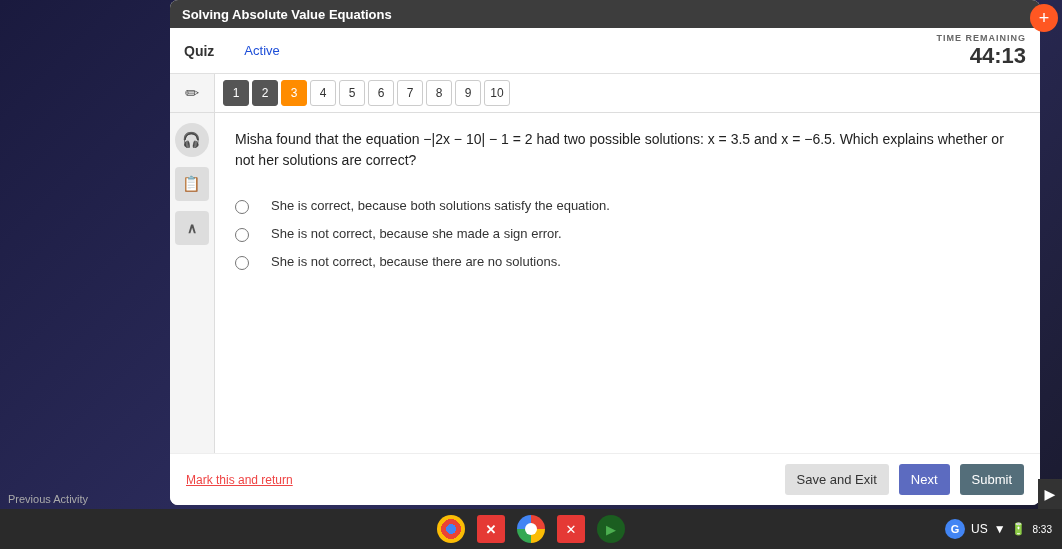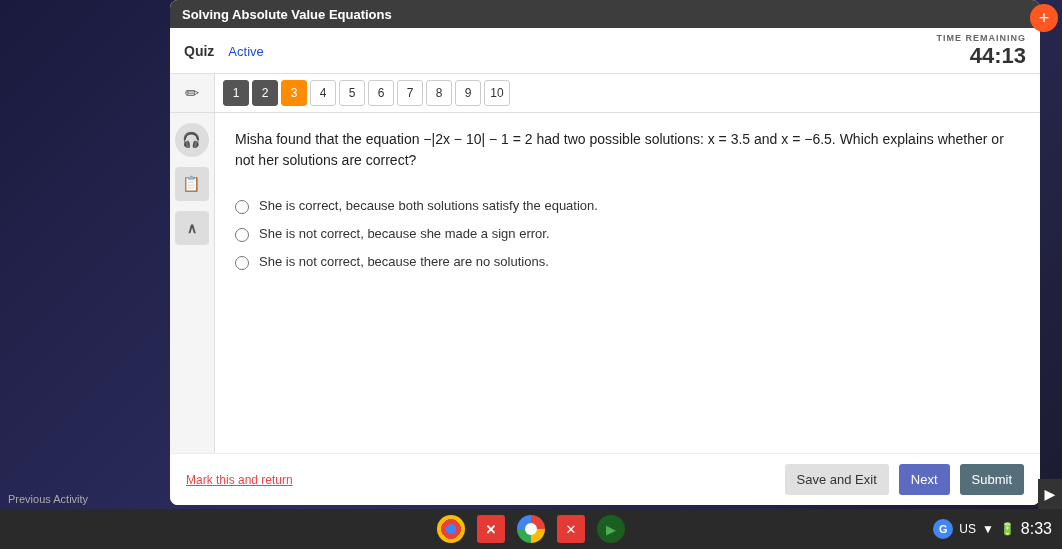--- a/index.html
+++ b/index.html
@@ -142,21 +142,21 @@
 
     .answer-options {
       display: flex;
       flex-direction: column;
       gap: 12px;
     }
 
     .answer-option {
       display: flex;
       align-items: flex-start;
-      gap: 10px;
+      gap: 22px;
       font-size: 13px;
       color: #333;
       cursor: pointer;
     }
 
     .answer-option input[type="radio"] {
       margin-top: 2px;
       cursor: pointer;
       width: 14px;
       height: 14px;
@@ -293,21 +293,21 @@
     <span>+</span>
   </div>
 
   <div class="quiz-window">
 
     <div class="title-bar">
       <span>Solving Absolute Value Equations</span>
     </div>
 
     <div style="display:flex; align-items:center; justify-content:space-between; padding:5px 14px 4px 14px; background:#fff; border-bottom:1px solid #e0e0e0;">
-      <div style="display:flex; align-items:center; gap:14px;">
+      <div style="display:flex; align-items:flex-start; gap:30px;">
         <span style="font-size:14px; font-weight:bold; color:#333;">Quiz</span>
         <span style="font-size:13px; color:#1d4ed8;">Active</span>
       </div>
       <div style="text-align:right;">
         <div style="font-size:9px; color:#666; letter-spacing:1px; font-weight:bold;">TIME REMAINING</div>
         <div style="font-size:22px; font-weight:bold; color:#333;">44:13</div>
       </div>
     </div>
 
     <div style="display:flex; align-items:stretch; border-bottom:1px solid #ddd;">
@@ -389,17 +389,17 @@
         <div style="width:12px;height:12px;border-radius:50%;background:#fff;"></div>
       </div>
       <div class="taskbar-icon" style="background:#e53935; border-radius:3px; color:#fff; font-size:13px; width:28px;height:28px;">✕</div>
       <div class="taskbar-icon" style="background:#1b5e20; border-radius:50%; color:#4caf50; font-size:13px; width:28px;height:28px;">▶</div>
     </div>
     <div class="taskbar-right">
       <span style="width:20px;height:20px;border-radius:50%;background:#4285f4;display:inline-flex;align-items:center;justify-content:center;color:#fff;font-size:11px;font-weight:bold;">G</span>
       <span style="font-size:12px;color:#fff;">US</span>
       <span style="font-size:12px;color:#fff;">▼</span>
       <span style="font-size:12px;color:#fff;">🔋</span>
-      <span style="font-size:16px;color:#fff;">8:33</span>
+      <span style="font-size:10px;color:#fff;">8:33</span>
     </div>
   </div>
 
 </div>
 
 </body></html>

